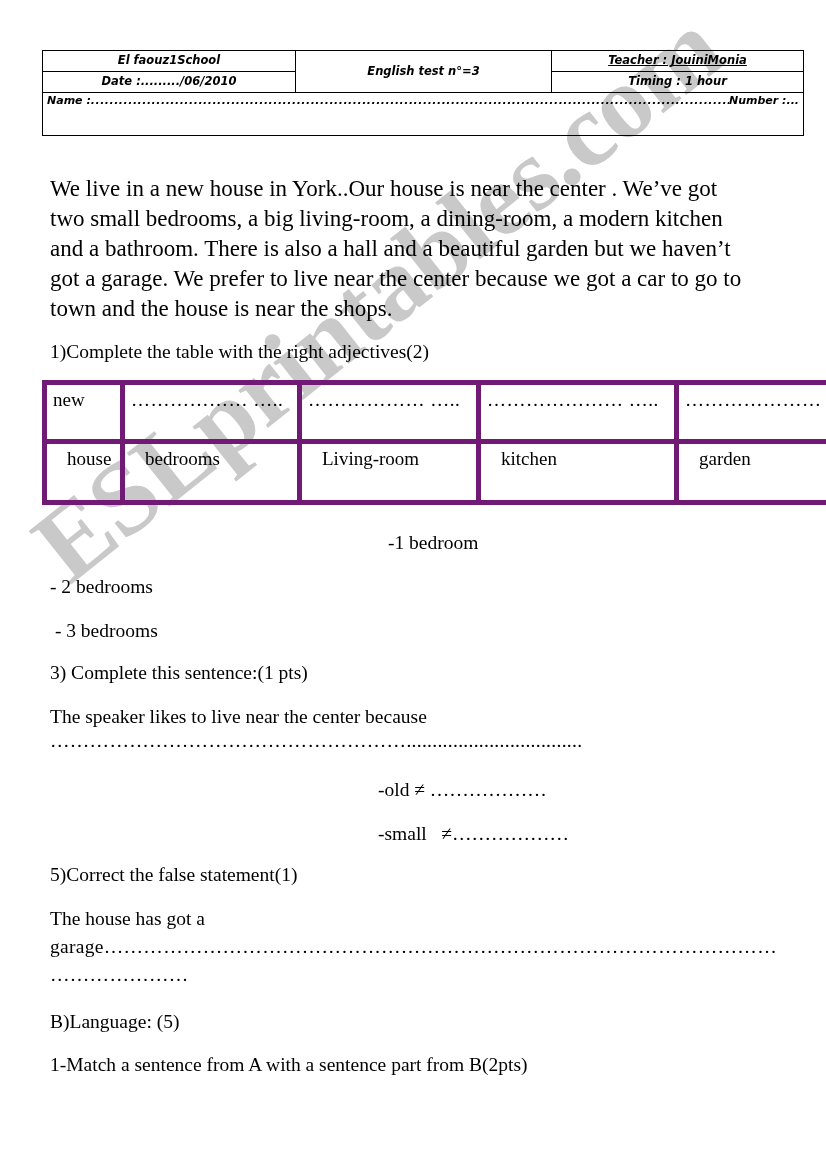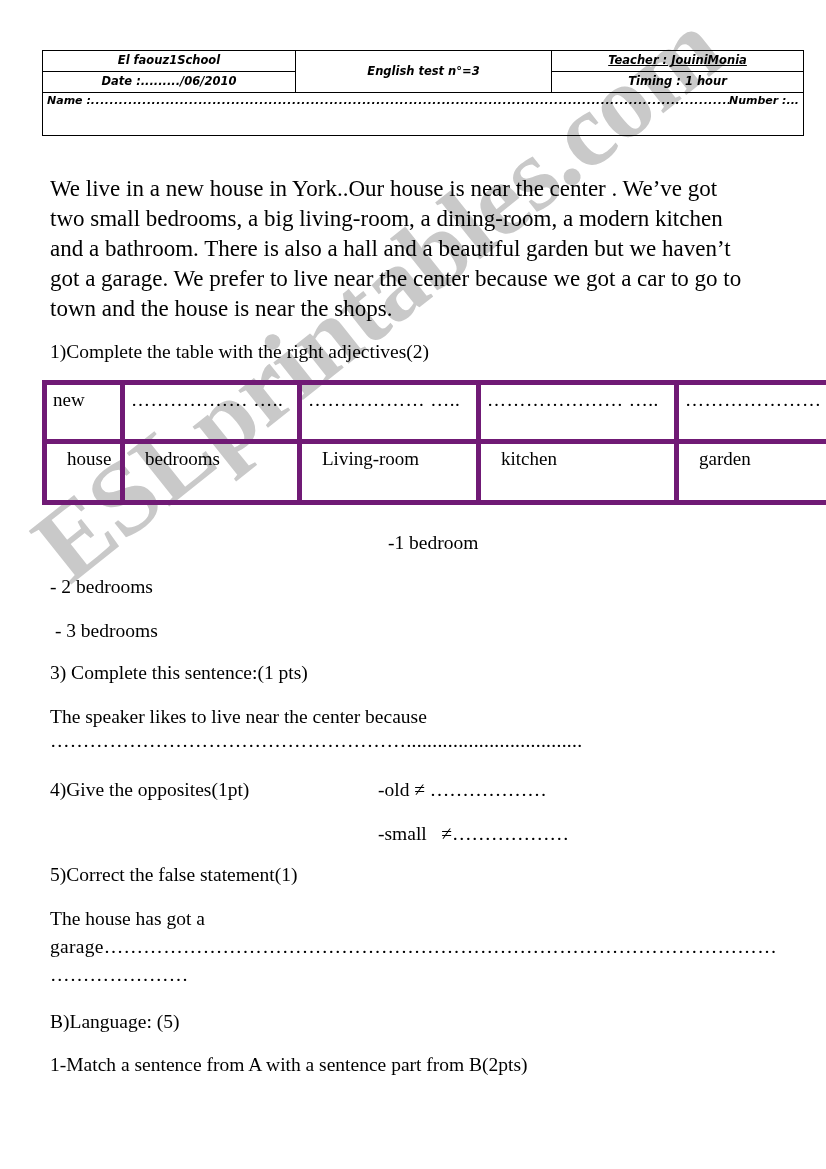--- a/index.html
+++ b/index.html
@@ -219,21 +219,20 @@
   </table>
 
   <div class="q-line" style="left:388px; top:530px;text-align:right;">-1 bedroom</div>
   <div class="q-line" style="left:50px; top:574px;">- 2 bedrooms</div>
   <div class="q-line" style="left:50px; top:618px;"> - 3 bedrooms</div>
 
   <div class="q-line" style="left:50px; top:660px;">3) Complete this sentence:(1 pts)</div>
   <div class="q-line" style="left:50px; top:704px;">The speaker likes to live near the center because</div>
   <div class="dot-rule" style="left:50px; top:730px; width:592px;">………………………………………………..................................</div>
 
-  <div class="q-line" style="left:50px; top:777px;">4)Give the opposites(1pt)</div>
   <div class="q-line" style="left:378px; top:777px;">-old ≠ ………………</div>
   <div class="q-line" style="left:378px; top:821px;">-small   ≠………………</div>
 
   <div class="q-line" style="left:50px; top:862px;">5)Correct the false statement(1)</div>
   <div class="q-line" style="left:50px; top:906px;">The house has got a</div>
   <div class="dot-rule" style="left:50px; top:936px; width:735px;">garage…………………………………………………………………………………………</div>
   <div class="dot-rule" style="left:50px; top:964px; width:200px;">…………………</div>
 
   <div class="q-line" style="left:50px; top:1009px;">B)Language: (5)</div>
   <div class="q-line" style="left:50px; top:1052px;">1-Match a sentence from A with a sentence part from B(2pts)</div>

